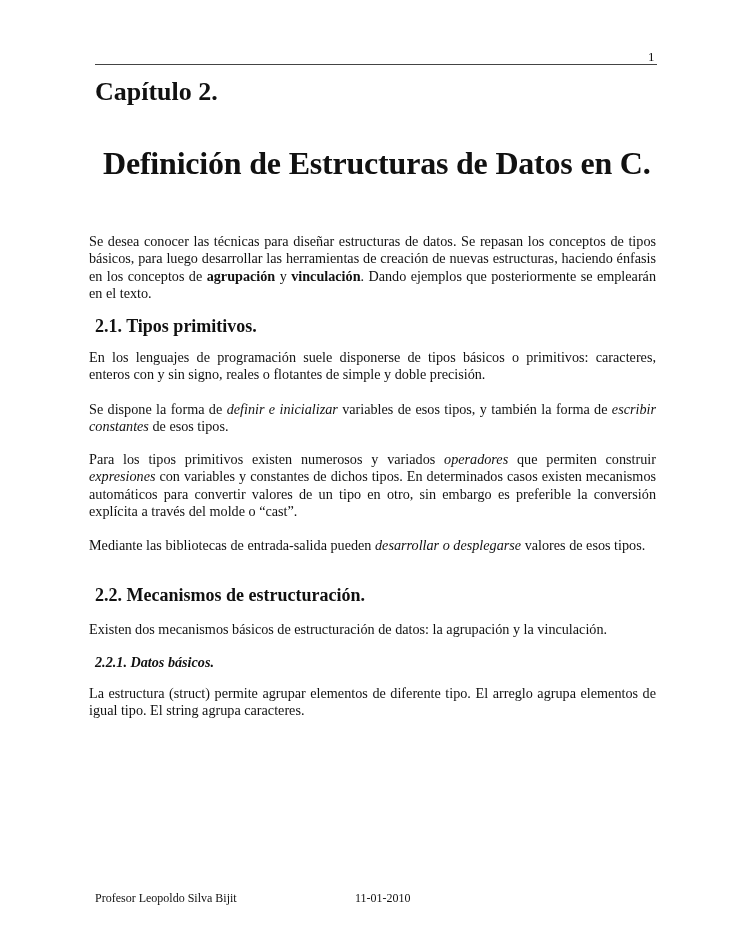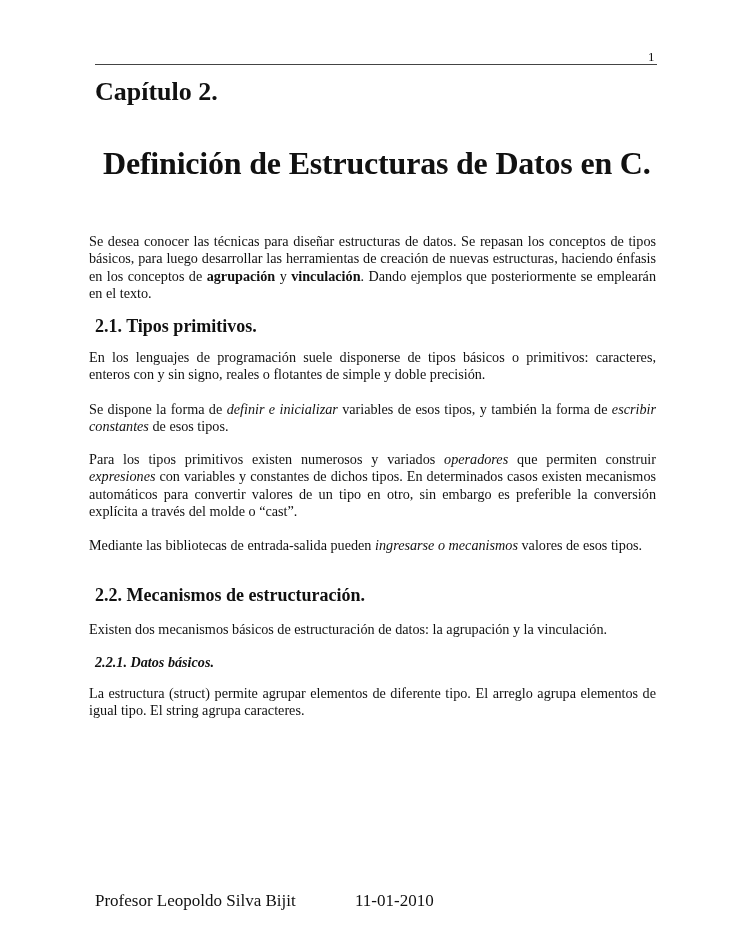--- a/index.html
+++ b/index.html
@@ -7,21 +7,21 @@
            font-family: "Liberation Serif", "DejaVu Serif", serif; color: #111; }
     .header-line { position: absolute; left: 95px; top: 64px; width: 562px; height: 0;
                    border-top: 1px solid #444; }
     .page-num { position: absolute; left: 648px; top: 49px; font-size: 13px; }
     .chapter { position: absolute; left: 95px; top: 77px; font-size: 26px; font-weight: bold; margin: 0; }
     .title { position: absolute; left: 95px; top: 137px; font-size: 32px; font-weight: bold; margin: 8px; letter-spacing: -0.2px; }
     .body { position: absolute; left: 89px; width: 567px; font-size: 14.2px; line-height: 17.3px;
             text-align: justify; margin: 0; }
     .h2 { position: absolute; left: 95px; font-size: 18px; font-weight: bold; margin: 0; }
     .h3 { position: absolute; left: 95px; font-size: 14.2px; font-weight: bold; font-style: italic; margin: 0; }
-    .footer { position: absolute; top: 891px; font-size: 17px; }
+    .footer { position: absolute; top: 891px; font-size: 12px; }
     b { font-weight: bold; }
     i { font-style: italic; }
   </style>
 </head>
 <body>
 
 <div class="header-line"></div>
 <div class="page-num">1</div>
 
 <h1 class="chapter">Capítulo 2.</h1>
@@ -30,21 +30,21 @@
 <p class="body" style="top:233px;"><span>Se desea conocer las técnicas para diseñar estructuras de datos. Se repasan los conceptos de tipos básicos, para luego desarrollar las herramientas de creación de nuevas estructuras, haciendo énfasis en los conceptos de </span><b>agrupación</b><span> y </span><b>vinculación</b><span>. Dando ejemplos que posteriormente se emplearán en el texto.</span></p>
 
 <h2 class="h2" style="top:316px;">2.1. Tipos primitivos.</h2>
 
 <p class="body" style="top:349px;">En los lenguajes de programación suele disponerse de tipos básicos o primitivos: caracteres, enteros con y sin signo, reales o flotantes de simple y doble precisión.</p>
 
 <p class="body" style="top:401px;"><span>Se dispone la forma de </span><i>definir e inicializar</i><span> variables de esos tipos, y también la forma de </span><i>escribir constantes</i><span> de esos tipos.</span></p>
 
 <p class="body" style="top:451px;"><span>Para los tipos primitivos existen numerosos y variados </span><i>operadores</i><span> que permiten construir </span><i>expresiones</i><span> con variables y constantes de dichos tipos. En determinados casos existen mecanismos automáticos para convertir valores de un tipo en otro, sin embargo es preferible la conversión explícita a través del molde o “cast”.</span></p>
 
-<p class="body" style="top:537px;"><span>Mediante las bibliotecas de entrada-salida pueden </span><i>ingresarse o mecanismos</i><span> valores de esos tipos.</span></p>
+<p class="body" style="top:537px;"><span>Mediante las bibliotecas de entrada-salida pueden </span><i>desarrollar o desplegarse</i><span> valores de esos tipos.</span></p>
 
 <h2 class="h2" style="top:585px;text-align:right;">2.2. Mecanismos de estructuración.</h2>
 
 <p class="body" style="top:621px;">Existen dos mecanismos básicos de estructuración de datos: la agrupación y la vinculación.</p>
 
 <h3 class="h3" style="top:654px;">2.2.1. Datos básicos.</h3>
 
 <p class="body" style="top:685px;">La estructura (struct) permite agrupar elementos de diferente tipo. El arreglo agrupa elementos de igual tipo. El string agrupa caracteres.</p>
 
 <div class="footer" style="left:95px;">Profesor Leopoldo Silva Bijit</div>

